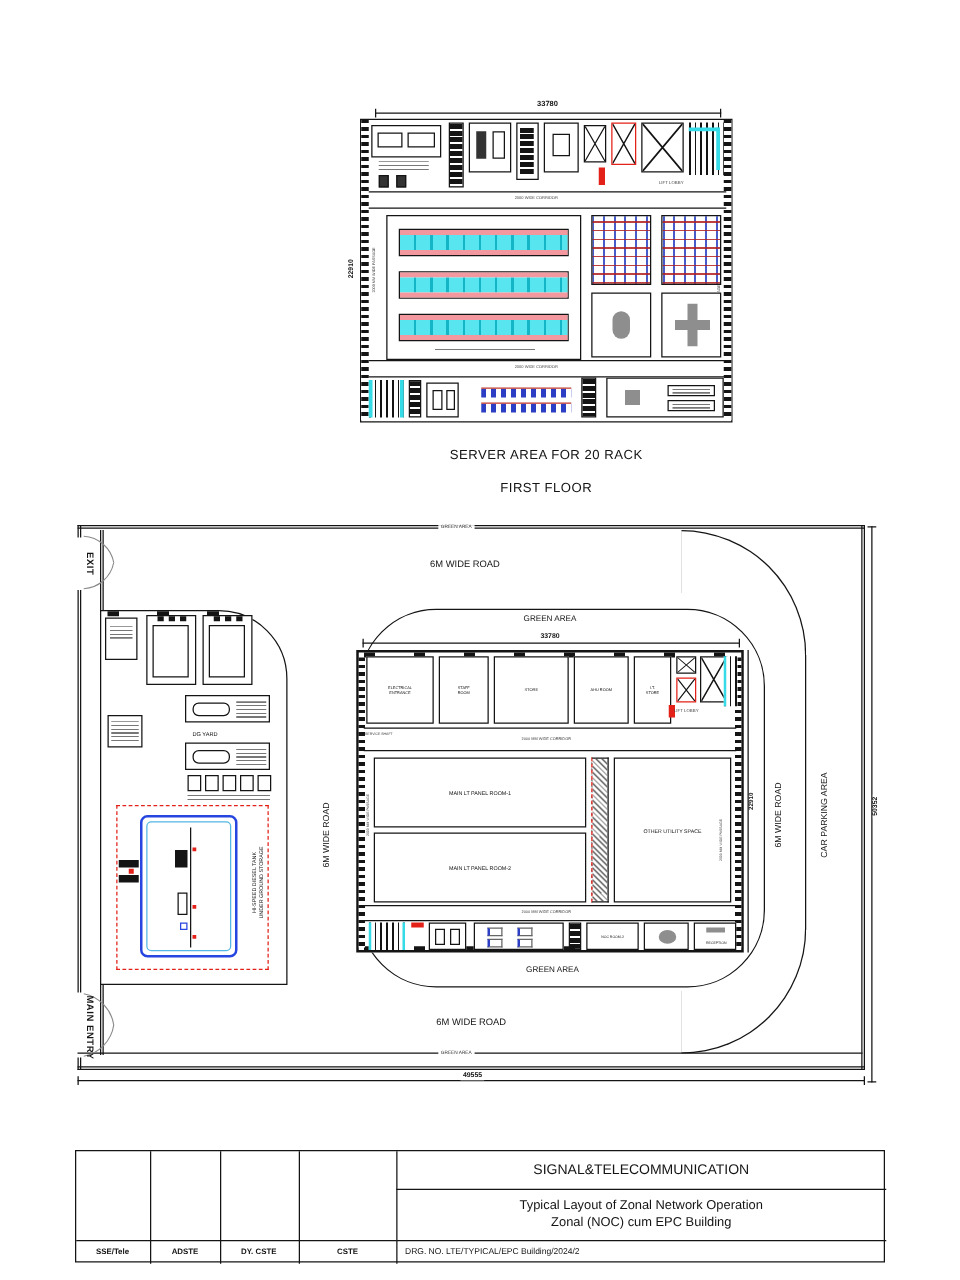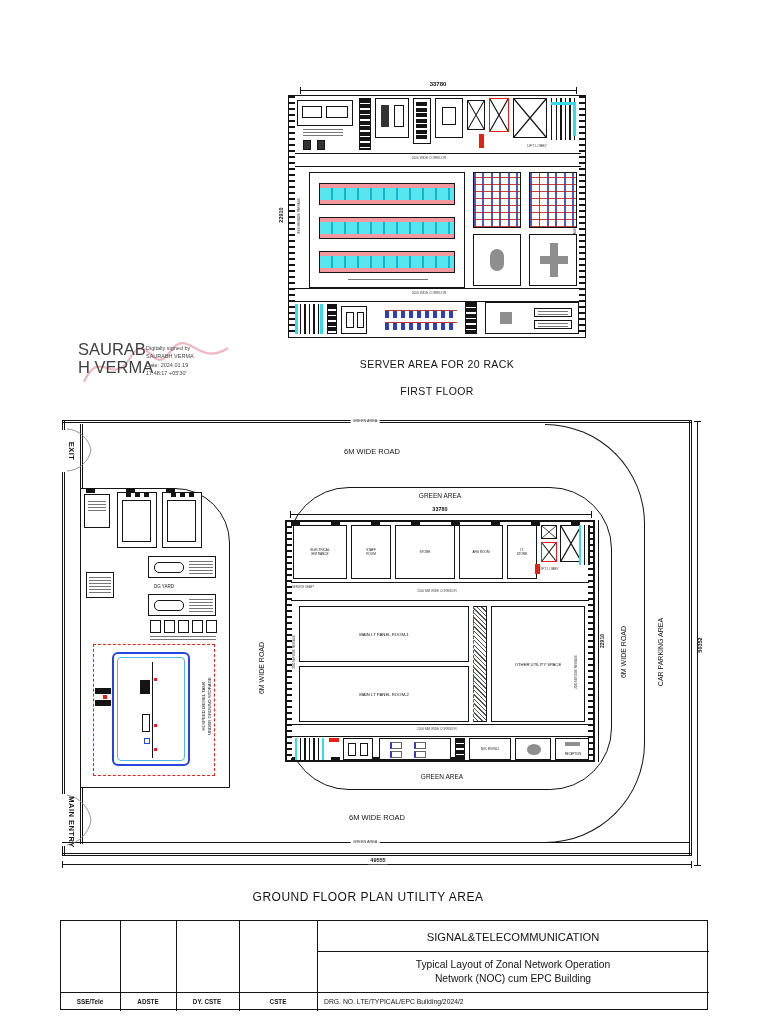--- a/index.html
+++ b/index.html
@@ -153,35 +153,20 @@
         </div>
       <div class="box" style="left:48px;top:17px;width:38px;height:9px;">
           <div class="txtlines" style="position:absolute;left:3px;top:2px;width:30px;height:4px;"></div>
         </div>
     </div>
   </div>
 
   <div class="t ctr" style="left:437px;top:351px;font-size:10.5px;letter-spacing:0.4px;margin-top:40px;">FIRST FLOOR</div>
   <div class="t ctr" style="left:437px;top:364px;font-size:10.5px;letter-spacing:0.4px;">SERVER AREA FOR 20 RACK</div>
 
-  <div style="position:absolute;left:78px;top:338px;width:170px;height:54px;">
-    <svg width="160" height="52" style="position:absolute;left:0;top:0;">
-      <path d="M6,44 C22,8 34,50 52,20 S74,40 92,14 S120,30 150,10" fill="none" stroke="#eeb9c3" stroke-width="2.2"></path>
-    </svg>
-    <div class="t" style="left:0;top:3px;font-size:16.5px;color:#3f3f3f;line-height:1.08;">
-      <div>SAURAB</div>
-      <div>H VERMA</div>
-    </div>
-    <div class="t" style="left:68px;top:6px;font-size:5.5px;color:#474747;line-height:1.5;">
-      <div>Digitally signed by</div>
-      <div>SAURABH VERMA</div>
-      <div>Date: 2024.01.19</div>
-      <div>17:48:17 +05'30'</div>
-    </div>
-  </div>
 
   <div class="dbl-h" style="left:62px;top:420px;width:630px;"></div>
   <div class="dbl-v" style="left:62px;top:420px;height:10px;"></div>
   <div class="dbl-v" style="left:62px;top:472px;height:322px;"></div>
   <div class="dbl-v" style="left:62px;top:846px;height:10px;"></div>
   <div class="dbl-v" style="left:689px;top:420px;height:436px;"></div>
   <div class="ln" style="left:62px;top:842px;width:628px;height:0.9px;"></div>
   <div class="dbl-h" style="left:62px;top:853px;width:630px;"></div>
   <div class="dbl-v" style="left:80px;top:424px;height:420px;"></div>
 
@@ -349,33 +334,32 @@
   <div class="t rot-ccw" style="left:262px;top:668px;font-size:7px;">6M WIDE ROAD</div>
 
   <div class="t ctr wbg" style="left:442px;top:777px;font-size:6.5px;">GREEN AREA</div>
   <div class="t ctr" style="left:377px;top:818px;font-size:7.5px;">6M WIDE ROAD</div>
   <div class="t ctr wbg" style="left:365px;top:843px;font-size:3.8px;color:#333;">GREEN AREA</div>
   <div class="ln" style="left:62px;top:864px;width:630px;height:1px;"></div>
   <div class="ln" style="left:62px;top:861px;width:1px;height:7px;"></div>
   <div class="ln" style="left:691px;top:861px;width:1px;height:7px;"></div>
   <div class="t ctr wbg" style="left:378px;top:861px;font-size:5.5px;font-weight:bold;">49555</div>
 
-  <div class="t ctr" style="left:368px;top:898px;font-size:12px;letter-spacing:0.5px;">GROUND FLOOR PLAN UTILITY AREA</div>
 
   <div style="position:absolute;left:60px;top:920px;width:648px;height:90px;border:1.5px solid #141414;background:#fff;">
     <div class="ln" style="left:59px;top:0;width:1px;height:90px;"></div>
     <div class="ln" style="left:115px;top:0;width:1px;height:90px;"></div>
     <div class="ln" style="left:178px;top:0;width:1px;height:90px;"></div>
     <div class="ln" style="left:256px;top:0;width:1px;height:90px;"></div>
     <div class="ln" style="left:0;top:71px;width:256px;height:1px;"></div>
     <div class="t ctr" style="left:29px;top:81px;font-size:6.3px;font-weight:bold;">SSE/Tele</div>
     <div class="t ctr" style="left:87px;top:81px;font-size:6.3px;font-weight:bold;">ADSTE</div>
     <div class="t ctr" style="left:146px;top:81px;font-size:6.3px;font-weight:bold;">DY. CSTE</div>
     <div class="t ctr" style="left:217px;top:81px;font-size:6.3px;font-weight:bold;">CSTE</div>
     <div class="ln" style="left:256px;top:30px;width:392px;height:1px;"></div>
     <div class="ln" style="left:256px;top:71px;width:392px;height:1px;"></div>
     <div class="t ctr" style="left:452px;top:16px;font-size:11.2px;">SIGNAL&amp;TELECOMMUNICATION</div>
     <div class="t ctr" style="left:452px;top:44px;font-size:10.3px;">Typical Layout of Zonal Network Operation</div>
-    <div class="t ctr" style="left:452px;top:58px;font-size:10.3px;">Network (NOC) cum EPC Building</div>
+    <div class="t ctr" style="left:452px;top:58px;font-size:10.3px;">Zonal (NOC) cum EPC Building</div>
     <div class="t" style="left:263px;top:77px;font-size:6.8px;">DRG. NO. LTE/TYPICAL/EPC Building/2024/2</div>
   </div>
 
 </div>
 
 </body></html>

